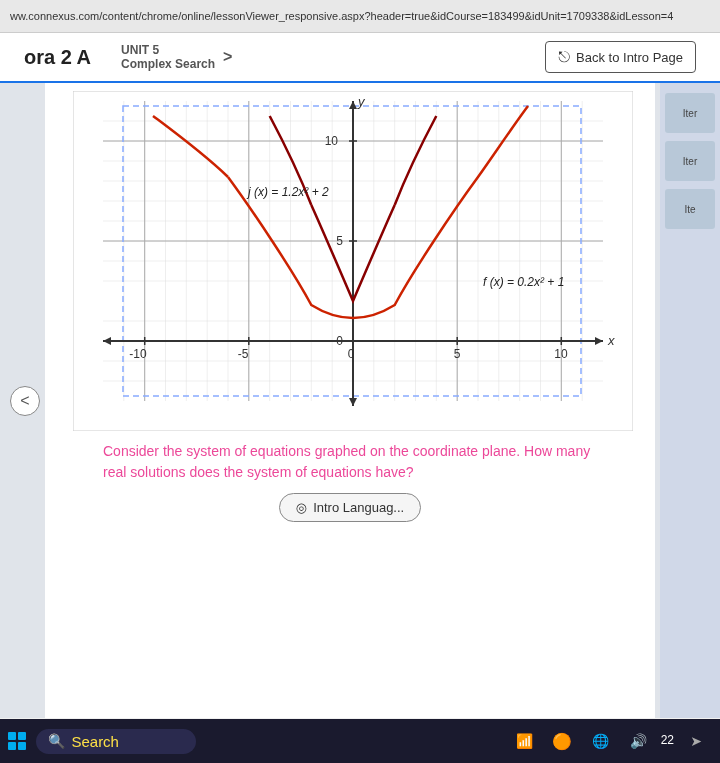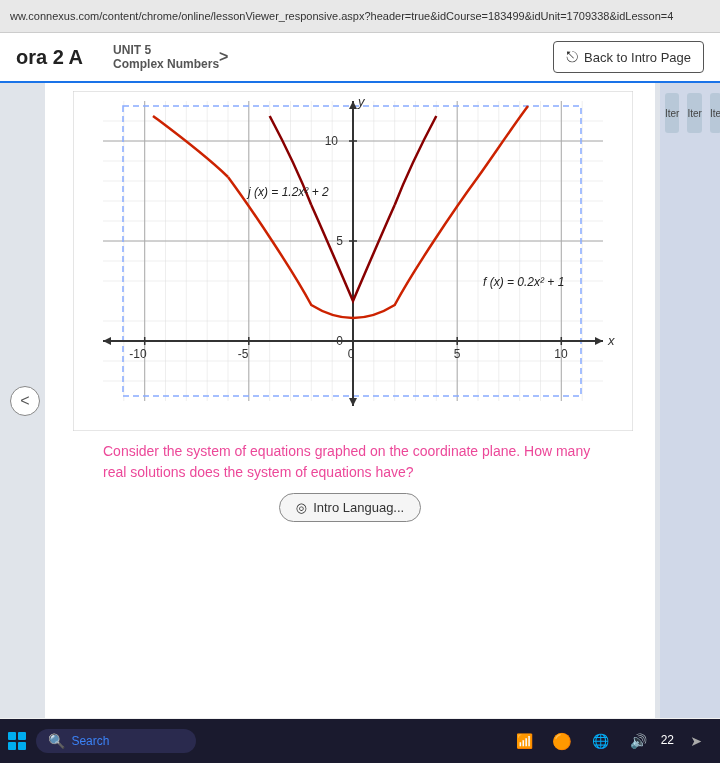--- a/index.html
+++ b/index.html
@@ -20,37 +20,38 @@
       align-items: center;
       padding: 16px 10px;
       font-size: 11px;
       color: #333;
       border-bottom: 1px solid #ccc;
     }
 
     
     .app-header {
       background: #fff;
-      padding: 8px 16px;
+      padding: 8px 24px;
       border-bottom: 2px solid #1a73e8;
       display: flex;
       align-items: center;
       gap: 10px;
     }
 
     .app-title {
       font-size: 20px;
       font-weight: bold;
       color: #222;
       margin-right: 20px;
     }
 
     .breadcrumb {
       display: flex;
       align-items: center;
+      gap: 8px;
       flex: 1;
       justify-content: space-between;
     }
 
     .breadcrumb-unit {
       font-size: 12px;
       color: #555;
     }
 
     .breadcrumb-unit span {
@@ -105,21 +106,21 @@
       font-size: 16px;
       color: #555;
       z-index: 10;
     }
 
     
     .right-sidebar {
       width: 60px;
       background: #d0d8e8;
       display: flex;
-      flex-direction: row;
+      flex-direction: column;
       padding: 10px 5px;
       gap: 8px;
     }
 
     .sidebar-item {
       background: #b8c8d8;
       height: 40px;
       border-radius: 3px;
       display: flex;
       align-items: center;
@@ -235,21 +236,21 @@
 
 <div class="url-bar">
   <span>ww.connexus.com/content/chrome/online/lessonViewer_responsive.aspx?header=true&amp;idCourse=183499&amp;idUnit=1709338&amp;idLesson=4</span>
 </div>
 
 <div class="app-header">
   <div class="app-title">ora 2 A</div>
   <div class="breadcrumb">
     <div class="breadcrumb-unit">
       <span>UNIT 5</span>
-      <span>Complex Numbers</span>
+      <span>Complex Search</span>
     </div>
     <div class="breadcrumb-arrow">&gt;</div>
     <div style="flex:1"></div>
     <button class="back-btn">
       <span style="font-size:15px;">⎋</span>
       <span>Back to Intro Page</span>
     </button>
   </div>
 </div>
 
@@ -418,21 +419,21 @@
     <div style="display:grid; grid-template-columns:1fr 1fr; gap:2px;">
       <div class="win-dot" style="background:#00adef;"></div>
       <div class="win-dot" style="background:#00adef;"></div>
       <div class="win-dot" style="background:#00adef;"></div>
       <div class="win-dot" style="background:#00adef;"></div>
     </div>
   </div>
 
   <div class="taskbar-search">
     <span style="color:#aaa; font-size:14px;">🔍</span>
-    <span style="color:#3b82f6; font-size:12px;">Search</span>
+    <span style="color:#fde047; font-size:15px;">Search</span>
   </div>
 
   <div class="taskbar-icons">
 
     <div class="taskbar-icon-box" style="color:#aaa; font-size:14px;">📶</div>
 
     <div class="taskbar-icon-box" style="font-size:16px;">🟠</div>
 
     <div class="taskbar-icon-box" style="color:#aaa; font-size:14px;">🌐</div>
 

